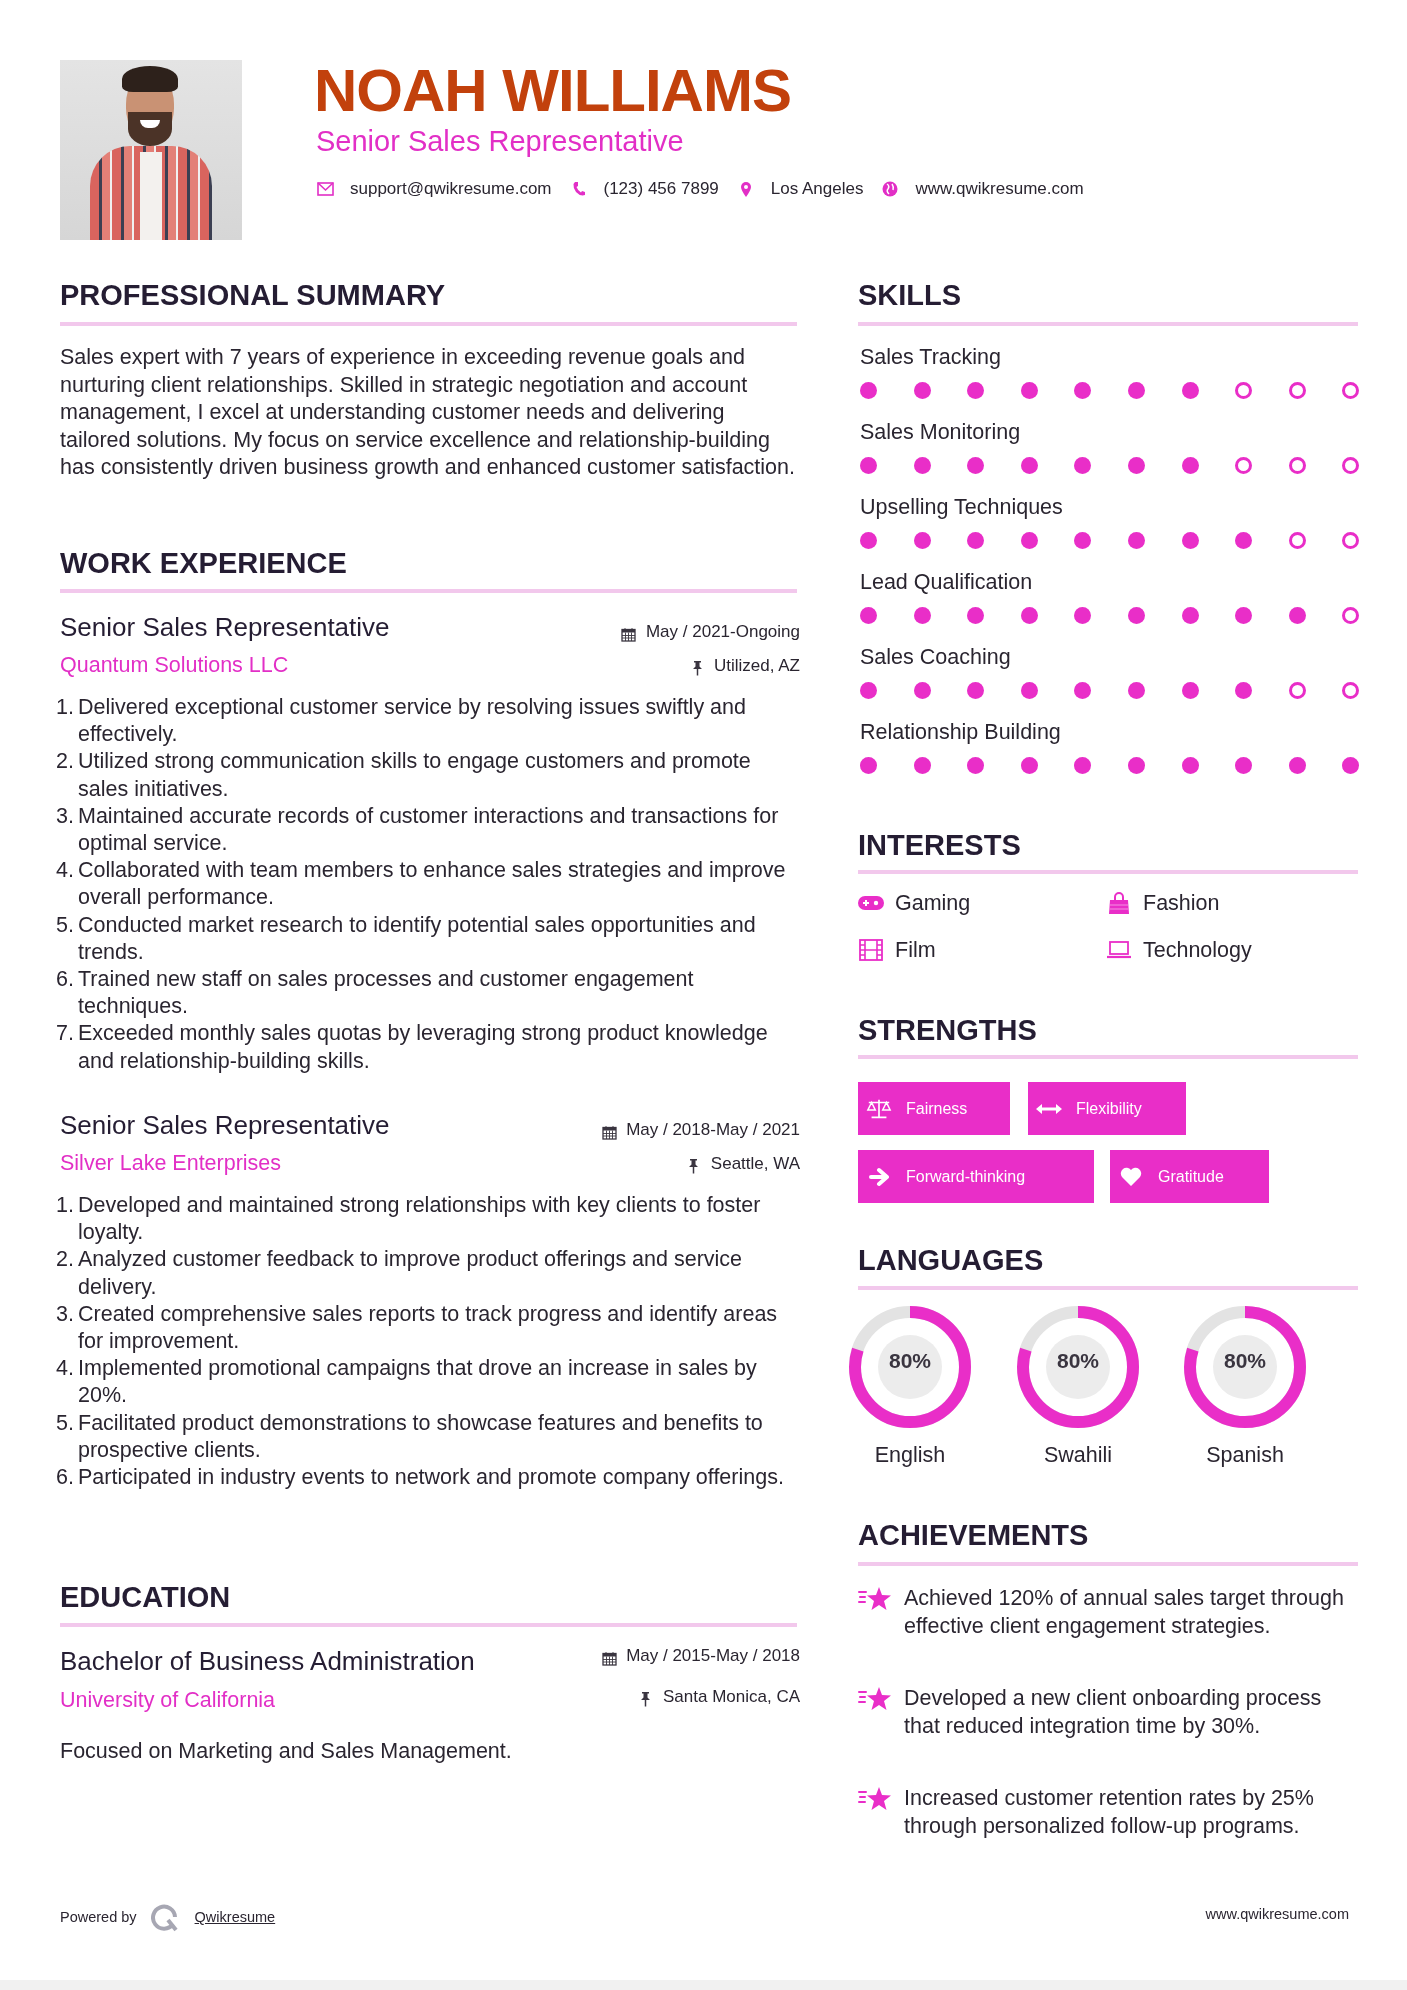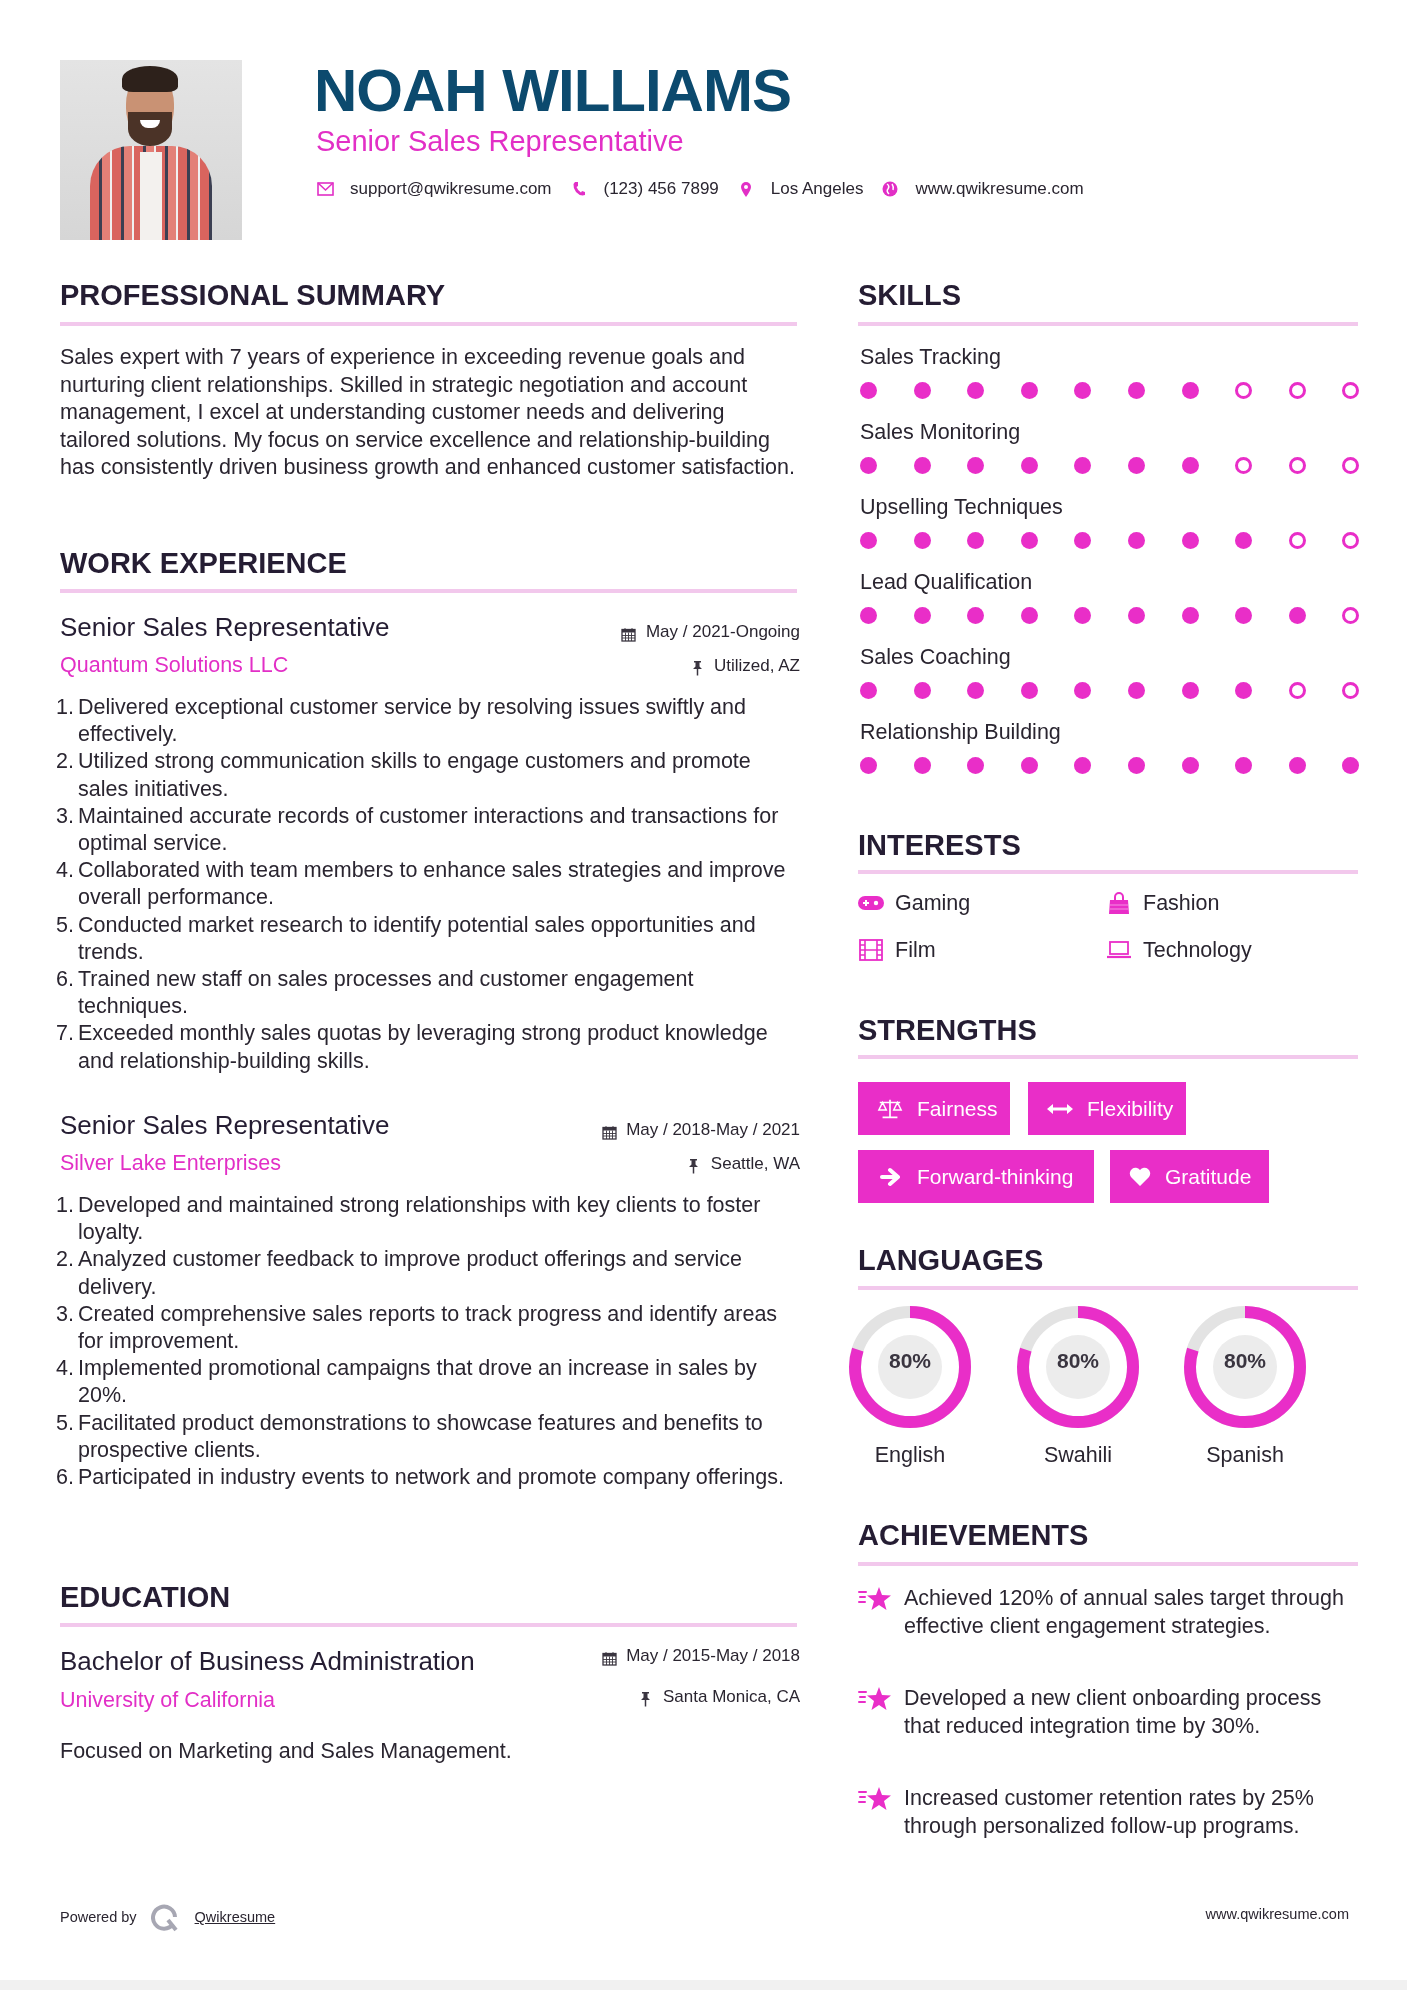--- a/index.html
+++ b/index.html
@@ -12,21 +12,21 @@
   .photo { position: absolute; left: 60px; top: 60px; width: 182px; height: 180px; background: linear-gradient(180deg,#e4e4e4,#d6d6d6); overflow: hidden; }
   .photo .head { position: absolute; left: 66px; top: 14px; width: 48px; height: 66px; border-radius: 45% 45% 48% 48%; background: #c99274; }
   .photo .hair { position: absolute; left: 62px; top: 6px; width: 56px; height: 26px; border-radius: 50% 50% 20% 20%; background: #2d211b; }
   .photo .beard { position: absolute; left: 68px; top: 52px; width: 44px; height: 34px; border-radius: 0 0 50% 50%; background: #4b3327; }
   .photo .smile { position: absolute; left: 80px; top: 60px; width: 20px; height: 8px; border-radius: 0 0 10px 10px; background: #fff; }
   .photo .shirt { position: absolute; left: 30px; top: 86px; width: 122px; height: 100px; border-radius: 40px 40px 0 0;
      background: repeating-linear-gradient(90deg,#d9645e 0 9px,#3b3f52 9px 12px,#e38077 12px 20px,#f0f0f0 20px 22px),
                  #d9645e; }
   .photo .tee { position: absolute; left: 80px; top: 92px; width: 22px; height: 90px; background: #f3f1ee; }
 
-  .name { position: absolute; left: 314px; top: 58px; font-size: 60px; font-weight: 700; color: #0c4a6e; letter-spacing: -1px; line-height: 66px; }
+  .name { position: absolute; left: 314px; top: 58px; font-size: 60px; font-weight: 700; color: #c2410c; letter-spacing: -1px; line-height: 66px; }
   .title { position: absolute; left: 316px; top: 124px; font-size: 29px; color: #e22fc6; line-height: 34px; }
   .contacts { position: absolute; left: 316px; top: 179px; display: flex; align-items: center; font-size: 17px; color: #2a2530; }
   .contacts .ci { display: flex; align-items: center; margin-right: 18px; }
   .contacts .ico { width: 18px; height: 18px; margin-right: 16px; display: inline-flex; align-items: center; justify-content: center; color: #e22fc6; }
 
   
   .h2 { position: absolute; font-size: 29px; font-weight: 700; color: #251d33; line-height: 34px; }
   .rule { position: absolute; height: 4px; background: #f2c8ec; }
 
   
@@ -44,21 +44,21 @@
   .skill-label { position: absolute; left: 860px; font-size: 21.5px; line-height: 26px; color: #2a2530; }
   .dots { position: absolute; left: 860px; width: 500px; height: 18px; }
   .dot { position: absolute; top: 0; width: 17px; height: 17px; border-radius: 50%; background: #e92ec8; }
   .dot.off { background: #fff; border: 3px solid #e92ec8; }
 
   
   .interest { position: absolute; display: flex; align-items: center; font-size: 21.5px; color: #2a2530; line-height: 26px; }
   .interest .ico { width: 26px; height: 22px; margin-right: 11px; display: inline-flex; align-items: center; justify-content: center; }
 
   
-  .tag { position: absolute; height: 53px; background: #e92ec8; color: #fff; display: flex; align-items: center; padding: 0 19px; font-size: 21px; }
+  .tag { position: absolute; height: 53px; background: #e92ec8; color: #fff; display: flex; align-items: center; padding: 0 8px; font-size: 16px; }
   .tag .ico { width: 26px; height: 22px; margin-right: 14px; display: inline-flex; align-items: center; justify-content: center; }
 
   
   .lang { position: absolute; width: 124px; text-align: center; }
   .lang svg { display: block; margin: 0 auto; }
   .lang .pct { position: absolute; left: 0; top: 44px; width: 124px; text-align: center; font-size: 21px; font-weight: 700; color: #3a3540; }
   .lang .lname { margin-top: 14px; font-size: 21.5px; color: #2a2530; }
 
   
   .ach { position: absolute; left: 858px; width: 500px; display: flex; }

